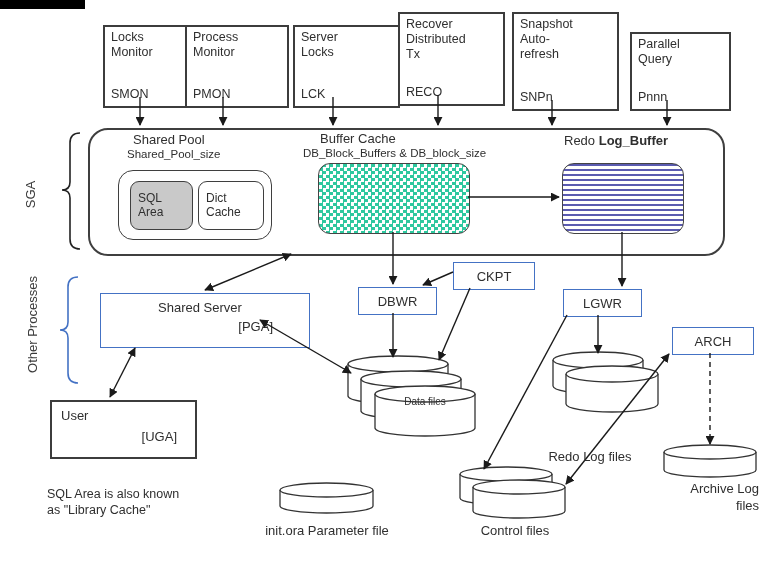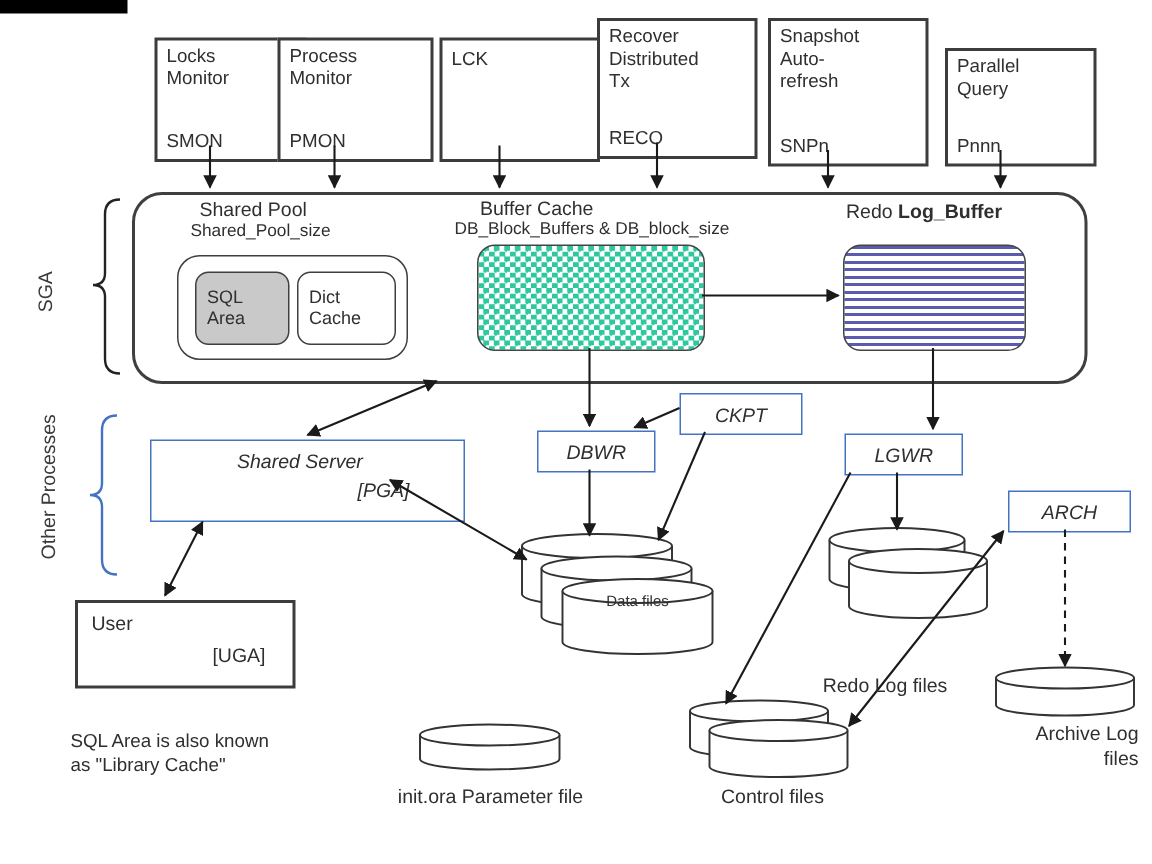--- a/index.html
+++ b/index.html
@@ -48,21 +48,20 @@
     position:absolute;left:562px;top:163px;width:120px;height:69px;
     border:1.5px solid #444;border-radius:12px;
     background:repeating-linear-gradient(180deg, var(--stripe-blue) 0 2px, #fff 2px 5px);
   }
   .sec-title{position:absolute;font-size:13px;}
   .sec-sub{position:absolute;font-size:11.5px;}
   
   .bluebox{
     position:absolute;border:1.5px solid var(--accent-blue);background:#fff;
     font-size:13px;
-    font-style:italic;
   }
   .bluebox.center{display:flex;align-items:center;justify-content:center;}
   
   .vlabel{
     position:absolute;font-size:13px;text-align:center;transform:rotate(-90deg);
     color:#3a3a3a;
   }
   .cyl-label{position:absolute;font-size:13px;text-align:center;}
   svg.layer{position:absolute;left:0;top:0;pointer-events:none;}
 </style>
@@ -77,20 +76,22 @@
     <div class="tbox-title">Locks
 Monitor</div>
     <div class="tbox-code">SMON</div>
   </div>
   <div class="tbox" style="left:185px;top:25px;width:77px;height:72px">
     <div class="tbox-title">Process
 Monitor</div>
     <div class="tbox-code">PMON</div>
   </div>
   <div class="tbox" style="left:293px;top:25px;width:80px;height:72px">
+    <div class="tbox-title">Server
+Locks</div>
     <div class="tbox-code">LCK</div>
   </div>
   <div class="tbox" style="left:398px;top:12px;width:80px;height:83px">
     <div class="tbox-title">Recover
 Distributed
 Tx</div>
     <div class="tbox-code">RECO</div>
   </div>
   <div class="tbox" style="left:512px;top:12px;width:80px;height:88px">
     <div class="tbox-title">Snapshot

